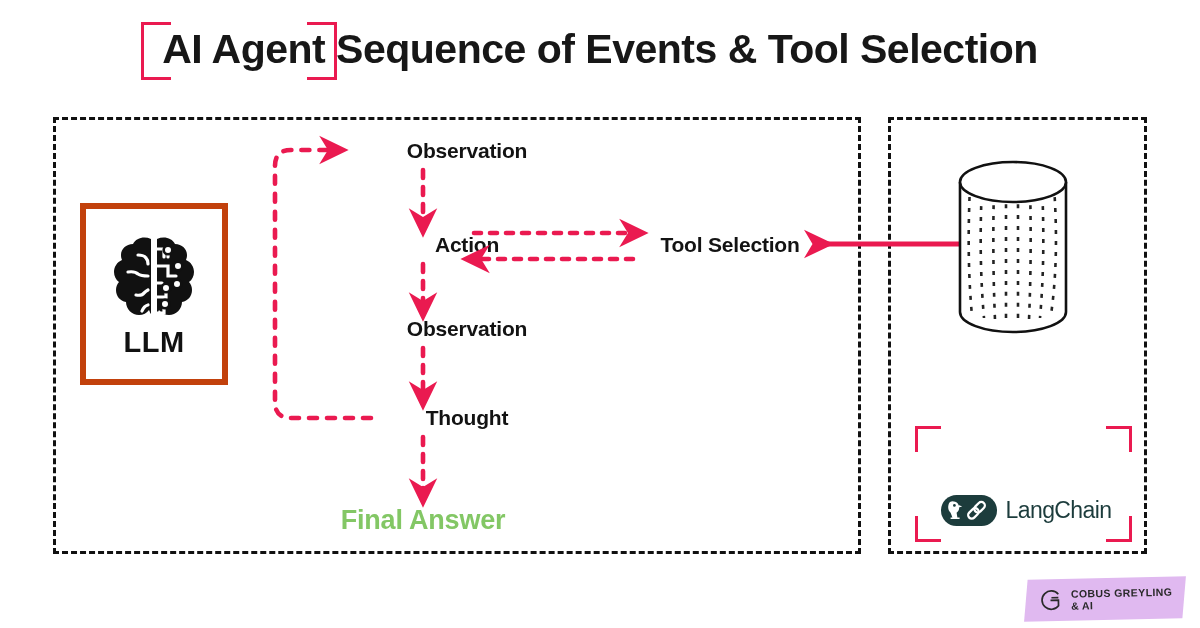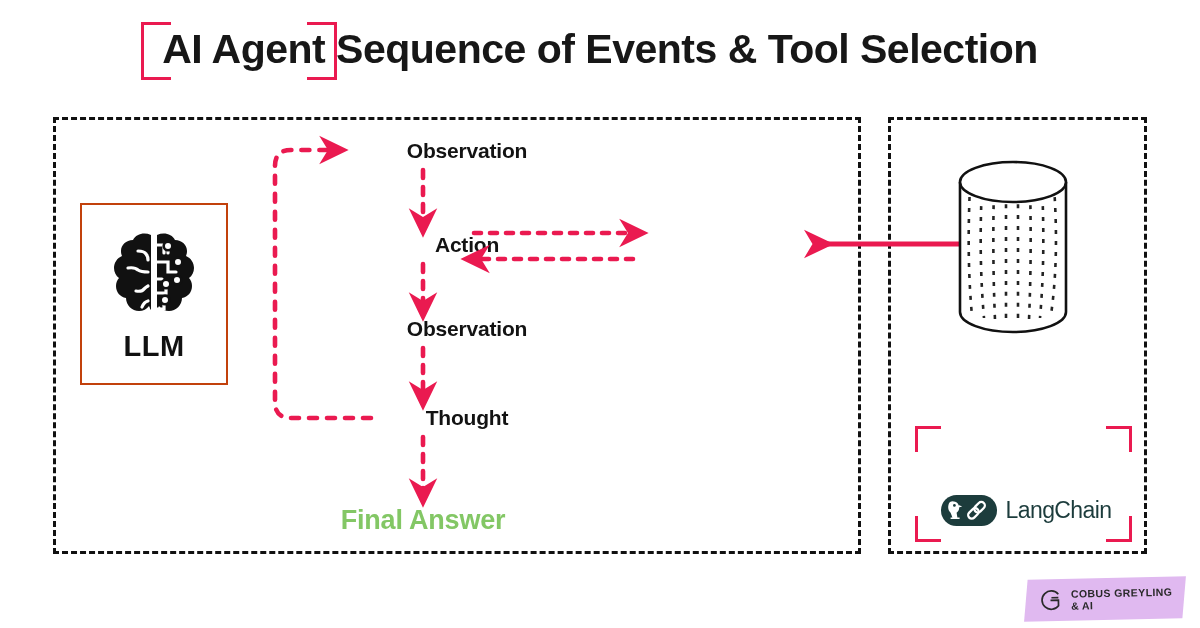--- a/index.html
+++ b/index.html
@@ -69,21 +69,21 @@
   #panel-agent  { left: 53px;  top: 117px; width: 808px; height: 437px; }
   #panel-vector { left: 888px; top: 117px; width: 259px; height: 437px; }
 
   
   #llm-box {
     position: absolute;
     left: 80px;
     top: 203px;
     width: 148px;
     height: 182px;
-    border: 2px solid #c2410c;
+    border: 6px solid #c2410c;
     background: #ffffff;
     box-sizing: border-box;
   }
   #llm-icon {
     position: absolute;
     left: 50%;
     top: 16px;
     transform: translateX(-50%);
   }
   #llm-label {
@@ -286,20 +286,21 @@
       </svg>
     </div>
     <div id="llm-label">LLM</div>
   </div>
 
   <div class="node-label" id="node-observation-1">Observation</div>
   <div class="node-label" id="node-action">Action</div>
   <div class="node-label" id="node-observation-2">Observation</div>
   <div class="node-label" id="node-thought">Thought</div>
   <div id="node-final-answer">Final Answer</div>
+  <div id="node-tool-selection">Tool Selection</div>
 
   <svg id="arrows" viewBox="0 0 1200 628">
     <defs>
       <marker id="ah-dash" markerWidth="7" markerHeight="7" refX="3.2" refY="3.5" orient="auto" markerUnits="strokeWidth">
         <path d="M0.2,0.4 L6.6,3.5 L0.2,6.6 L2.1,3.5 Z" fill="#ea1a50"></path>
       </marker>
       <marker id="ah-solid" markerWidth="6.5" markerHeight="6.5" refX="3.0" refY="3.25" orient="auto" markerUnits="strokeWidth">
         <path d="M0.2,0.4 L6.2,3.25 L0.2,6.1 L1.9,3.25 Z" fill="#ea1a50"></path>
       </marker>
     </defs>

